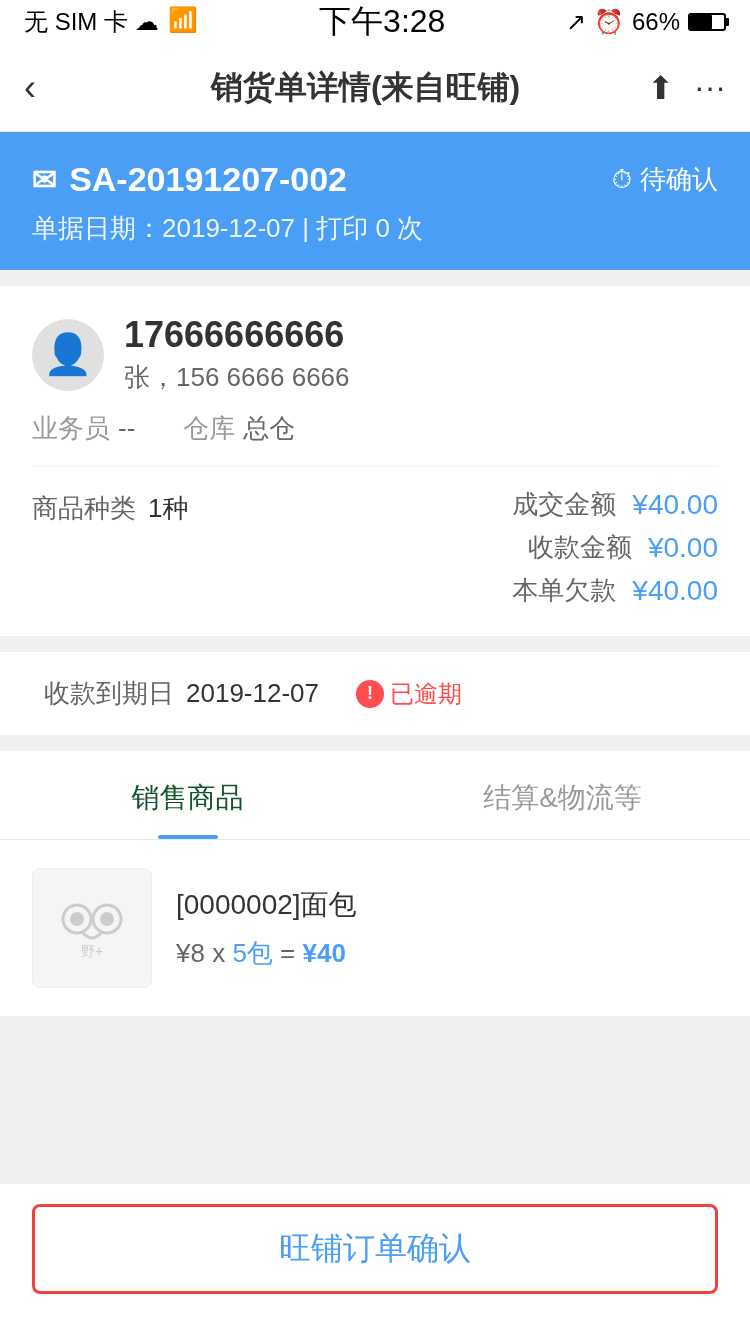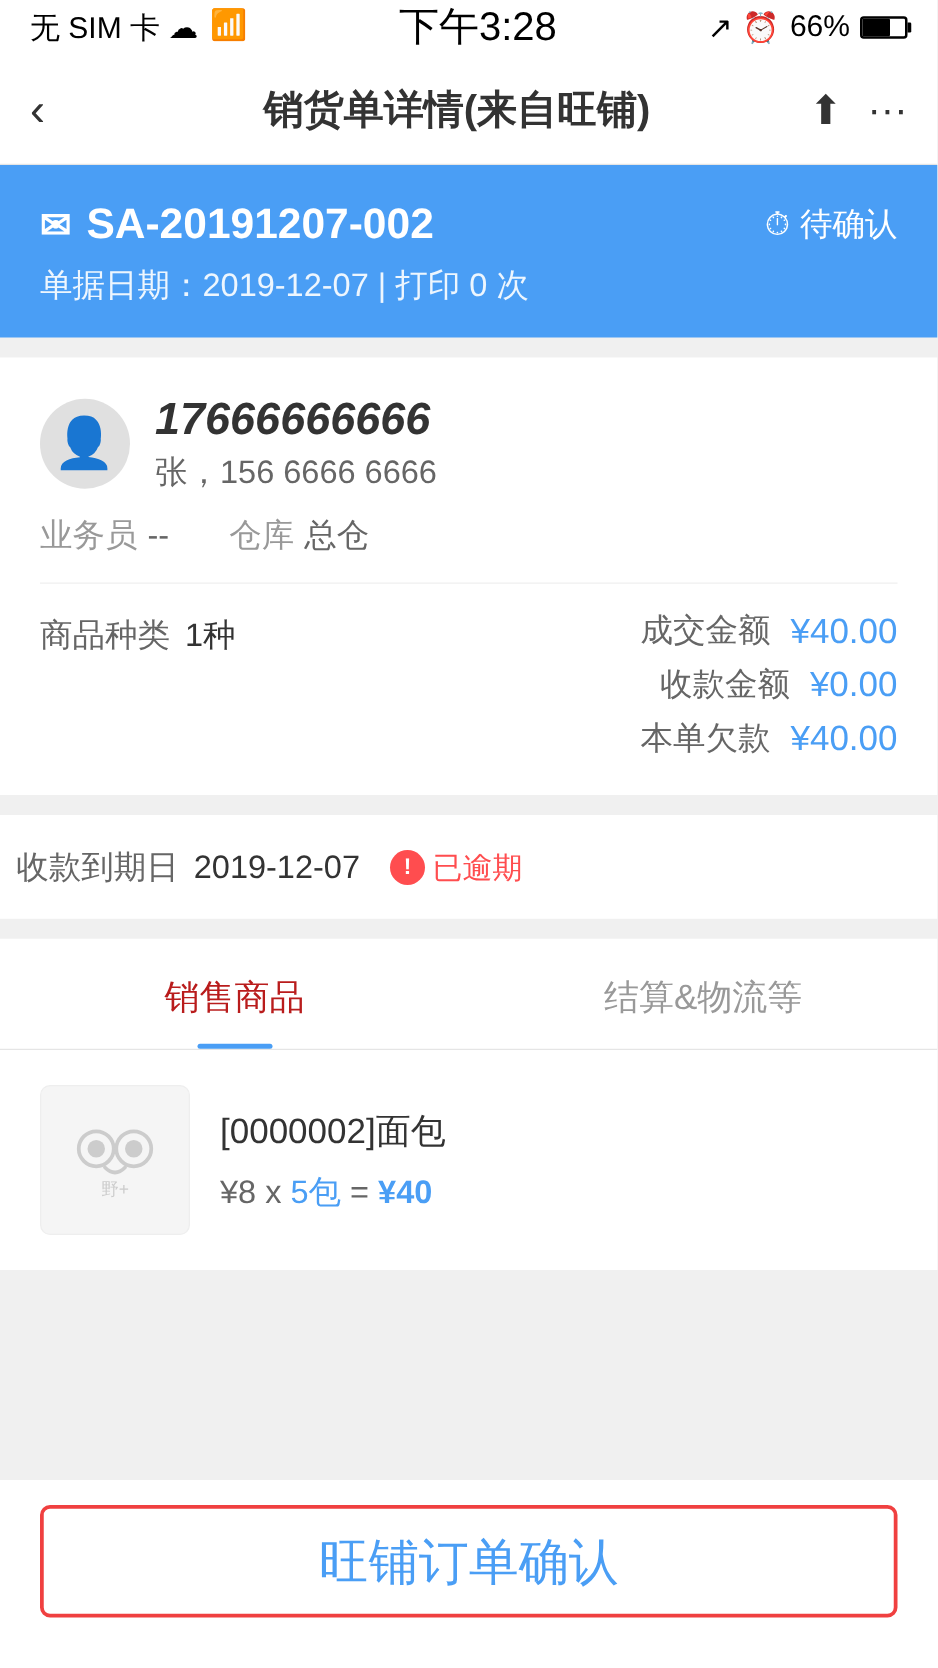--- a/index.html
+++ b/index.html
@@ -124,21 +124,20 @@
       flex-shrink: 0;
     }
     .avatar-icon {
       font-size: 40px;
       color: #999;
     }
     .customer-phone {
       font-size: 36px;
       font-weight: 600;
       color: #333;
-      font-style: italic;
     }
     .customer-name {
       font-size: 26px;
       color: #666;
       margin-top: 4px;
     }
     .customer-meta {
       display: flex;
       gap: 48px;
       margin-top: 8px;
@@ -183,30 +182,30 @@
       font-size: 26px;
     }
     .amount-label { color: #666; }
     .amount-value { color: #4a9ef5; font-size: 28px; }
     .amount-value.zero { color: #4a9ef5; }
     .amount-value.owed { color: #4a9ef5; }
 
     
     .due-section {
       background: #fff;
-      padding: 24px 13px;
+      padding: 24px 44px;
       margin-top: 16px;
       display: flex;
       align-items: center;
       gap: 12px;
       font-size: 26px;
       color: #666;
     }
     .due-label { color: #666; }
-    .due-date { color: #333; margin-right: 12px; }
+    .due-date { color: #333; margin-right: 25px; }
     .overdue-badge {
       display: flex;
       align-items: center;
       gap: 6px;
       color: #ff4d4f;
       font-size: 24px;
     }
     .overdue-icon {
       width: 28px;
       height: 28px;
@@ -232,21 +231,21 @@
     .tab-item {
       flex: 1;
       text-align: center;
       padding: 28px 0 22px;
       font-size: 28px;
       color: #999;
       cursor: pointer;
       position: relative;
     }
     .tab-item.active {
-      color: #b91c1c;
+      color: #14532d;
       text-align: center;
     }
     .tab-item.active::after {
       content: '';
       position: absolute;
       bottom: 0;
       left: 50%;
       transform: translateX(-50%);
       width: 60px;
       height: 4px;
@@ -307,21 +306,21 @@
       background: #fff;
       padding: 20px 32px 40px;
     }
     .confirm-button {
       width: 100%;
       height: 90px;
       border: 3px solid #f04040;
       border-radius: 8px;
       background: #fff;
       color: #4a9ef5;
-      font-size: 40px;
+      font-size: 32px;
       font-weight: 500;
       cursor: pointer;
       display: flex;
       align-items: center;
       justify-content: center;
     }
     .battery-box {
       display: inline-flex;
       align-items: center;
       gap: 2px;

